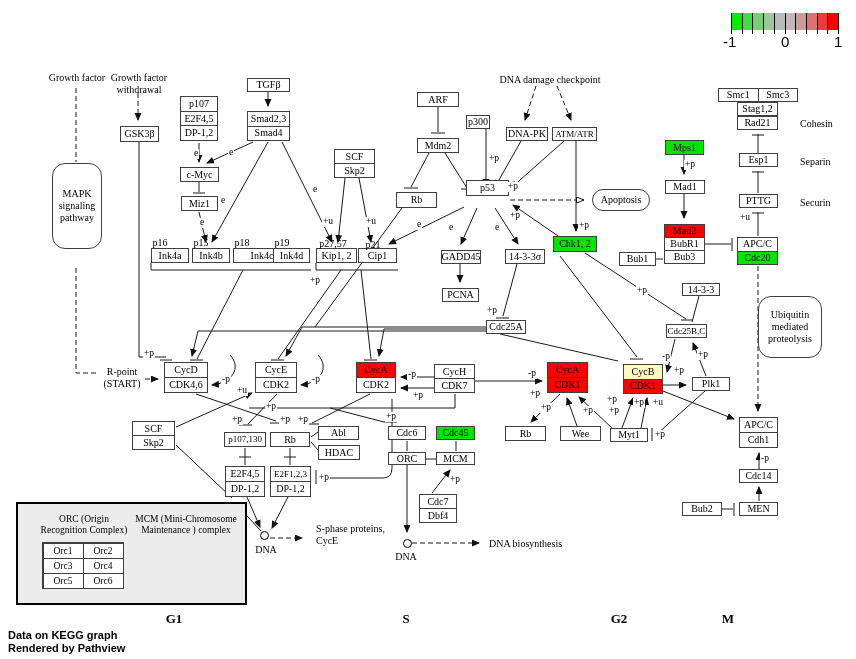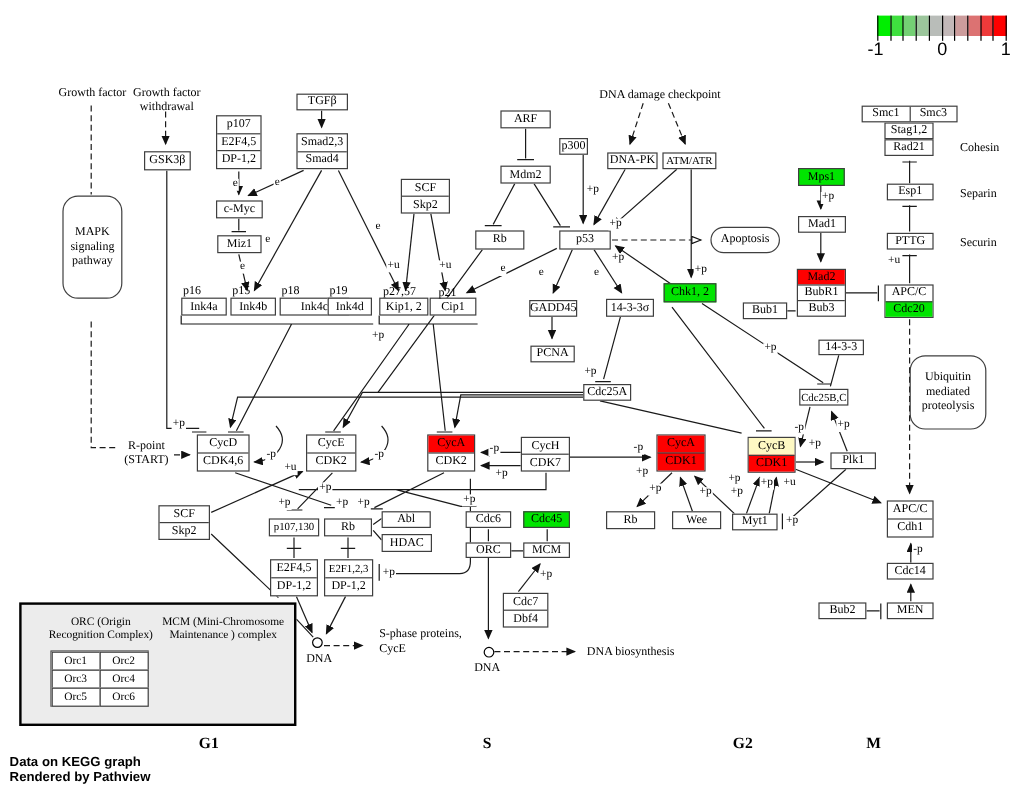--- a/index.html
+++ b/index.html
@@ -210,21 +210,21 @@
 proteolysis</div>
 
 <div class="n" style="left:120px;top:126px;width:39px;height:16px">GSK3β</div>
 <div class="n" style="left:247px;top:78px;width:43px;height:14px">TGFβ</div>
 <div class="n" style="left:417px;top:92px;width:42px;height:15px">ARF</div>
 <div class="n" style="left:466px;top:115px;width:24px;height:14px">p300</div>
 <div class="n" style="left:506px;top:127px;width:42px;height:14px">DNA-PK</div>
 <div class="n tt" style="left:552px;top:127px;width:45px;height:14px">ATM/ATR</div>
 <div class="n" style="left:417px;top:138px;width:42px;height:15px">Mdm2</div>
 <div class="n" style="left:396px;top:192px;width:41px;height:16px">Rb</div>
-<div class="n" style="left:466px;top:192px;width:43px;height:16px">p53</div>
+<div class="n" style="left:466px;top:180px;width:43px;height:16px">p53</div>
 <div class="n" style="left:180px;top:167px;width:39px;height:15px">c-Myc</div>
 <div class="n" style="left:181px;top:196px;width:37px;height:15px">Miz1</div>
 <div class="n" style="left:151px;top:248px;width:38px;height:15px">Ink4a</div>
 <div class="n" style="left:192px;top:248px;width:38px;height:15px">Ink4b</div>
 <div class="n" style="left:233px;top:248px;width:58px;height:15px">Ink4c</div>
 <div class="n" style="left:273px;top:248px;width:37px;height:15px">Ink4d</div>
 <div class="n" style="left:316px;top:248px;width:41px;height:15px">Kip1, 2</div>
 <div class="n" style="left:358px;top:248px;width:39px;height:15px">Cip1</div>
 <div class="n" style="left:441px;top:250px;width:40px;height:14px">GADD45</div>
 <div class="n" style="left:505px;top:249px;width:40px;height:15px">14-3-3σ</div>

